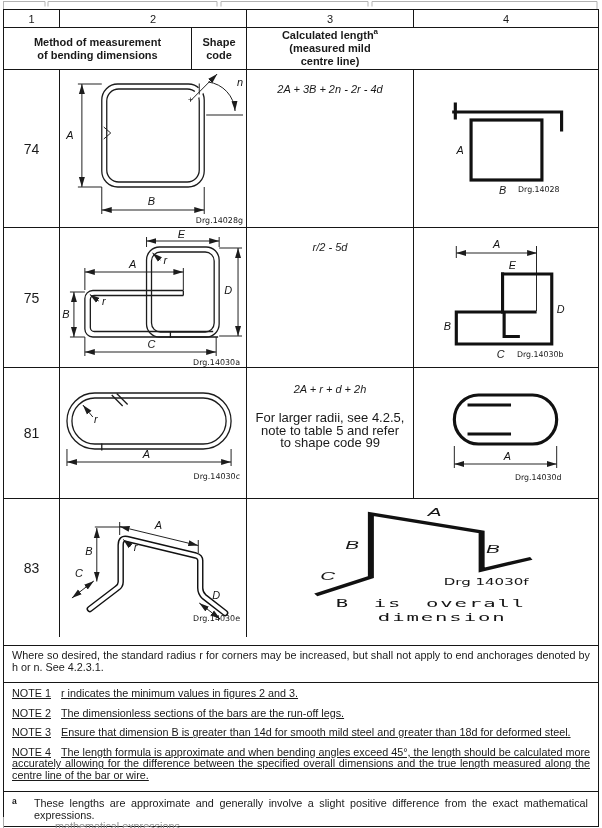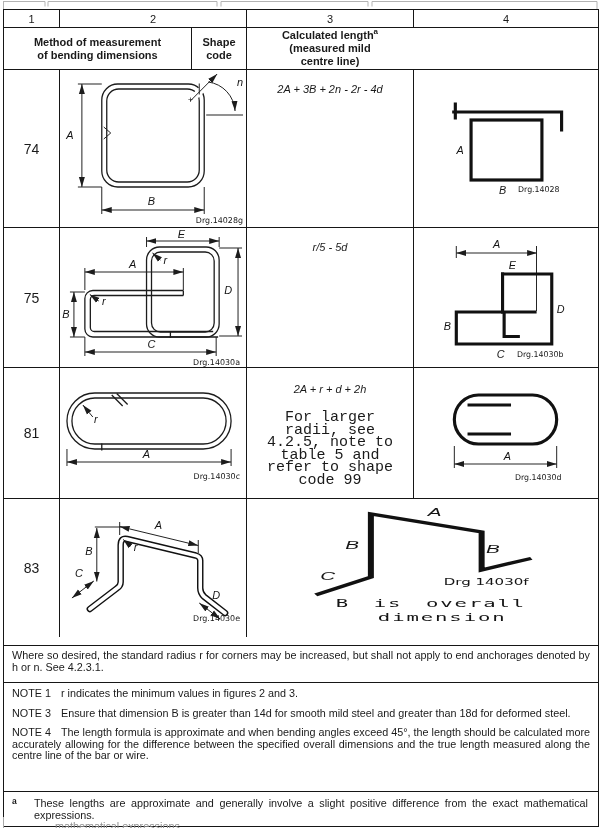--- a/index.html
+++ b/index.html
@@ -22,27 +22,27 @@
              text-align:center;font-weight:bold;font-size:11px;line-height:13px;}
   .hdr .w{max-width:132px;}
   .hsub{max-width:102px;}
   .hinfo{max-width:172px;}
   sup{font-size:8px;vertical-align:super;line-height:0;}
   .r74{height:158px;} .r75{height:140px;} .r81{height:131px;} .r83{height:139px;}
   .codecell{display:flex;align-items:center;justify-content:center;font-size:14px;}
   .formula{padding-top:12px;text-align:center;font-style:italic;font-size:11px;line-height:14px;}
   .r83 .formula{padding-top:18px;}
   .r81 .formula{padding-top:14px;}
-  .note81{font-style:normal;font-size:15px;line-height:12.5px;width:152px;margin:16px auto 0;font-family:Liberation Mono, monospace;}
+  .note81{font-style:normal;font-size:13px;line-height:12.5px;width:152px;margin:16px auto 0;}
   .block{box-sizing:border-box;font-size:10.8px;line-height:11.6px;}
   .where{height:37px;padding:4px 8px 0 8px;margin-top:8px;}
   .notesblk{height:109px;padding:5px 8px 0 8px;}
   .foot{height:35px;position:relative;padding:6px 10px 0 30px;}
   .fm{position:absolute;left:8px;top:4px;font-size:8.5px;font-weight:bold;}
-  .np{margin:0 0 8px 0;}
+  .np{margin:0 0 8px 0;text-decoration:underline;}
   .np:last-child{margin-bottom:0;}
   .nlab{margin-right:10px;white-space:nowrap;}
   .j{text-align:justify;}
   .dia{position:absolute;inset:0;width:100%;height:100%;display:block;}
   g.thin{stroke:#222;stroke-width:1;fill:none;}
   g.bar2{stroke:#1c1c1c;stroke-width:1.3;fill:none;}
   g.thick{stroke:#111;stroke-width:3.2;fill:none;stroke-linecap:square;}
   .tube-out{stroke:#111;stroke-width:6.5;fill:none;stroke-linecap:round;stroke-linejoin:round;}
   .tube-in{stroke:#fff;stroke-width:3.6;fill:none;stroke-linecap:round;stroke-linejoin:round;}
   text{stroke:none;fill:#151515;}
@@ -172,21 +172,21 @@
           <text class="lbl" x="106" y="36" text-anchor="middle">r</text>
           <text class="lbl" x="44" y="77" text-anchor="middle">r</text>
           <text class="lbl" x="6" y="90" text-anchor="middle">B</text>
           <text class="lbl" x="169" y="66" text-anchor="middle">D</text>
           <text class="lbl" x="92" y="120" text-anchor="middle">C</text>
           <text class="drg" x="181" y="137" text-anchor="end">Drg.14030a</text>
         </svg>
       </div>
       <div class="cell c3">
         <div class="formula">
-          <div>r/5 - 5d</div>
+          <div>r/2 - 5d</div>
         </div>
       </div>
       <div class="cell c4">
         <svg class="dia" viewBox="0 0 187 139" preserveAspectRatio="none">
           <g class="thin">
             <path d="M43,30 V18"></path>
             <path d="M124.5,18 V83"></path>
             <line x1="43" y1="25" x2="125" y2="25" marker-start="url(#ar)" marker-end="url(#ar)"></line>
           </g>
           <g class="thick">
@@ -282,20 +282,21 @@
           <text class="cap" x="98" y="108" text-anchor="middle">B is overall</text>
           <text class="cap" x="104" y="122" text-anchor="middle">dimension</text>
         </svg>
       </div>
     </div>
 
     <div class="block where j">Where so desired, the standard radius r for corners may be increased, but shall not apply to end anchorages denoted by h or n. See 4.2.3.1.</div>
 
     <div class="block notesblk">
       <p class="np"><span class="nlab">NOTE 1</span><span>r indicates the minimum values in figures 2 and 3.</span></p>
+      <p class="np"><span class="nlab">NOTE 2</span><span>The dimensionless sections of the bars are the run-off legs.</span></p>
       <p class="np j"><span class="nlab">NOTE 3</span><span>Ensure that dimension B is greater than 14d for smooth mild steel and greater than 18d for deformed steel.</span></p>
       <p class="np j"><span class="nlab">NOTE 4</span><span>The length formula is approximate and when bending angles exceed 45°, the length should be calculated more accurately allowing for the difference between the specified overall dimensions and the true length measured along the centre line of the bar or wire.</span></p>
     </div>
 
     <div class="block foot j">
       <span class="fm">a</span>
       <span>These lengths are approximate and generally involve a slight positive difference from the exact mathematical expressions.</span>
     </div>
   </div>
 

